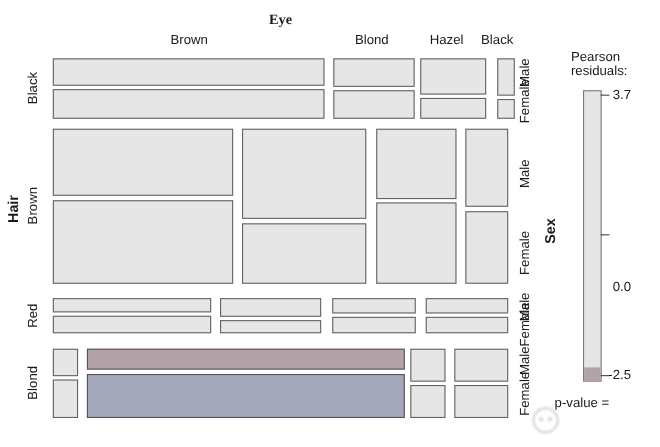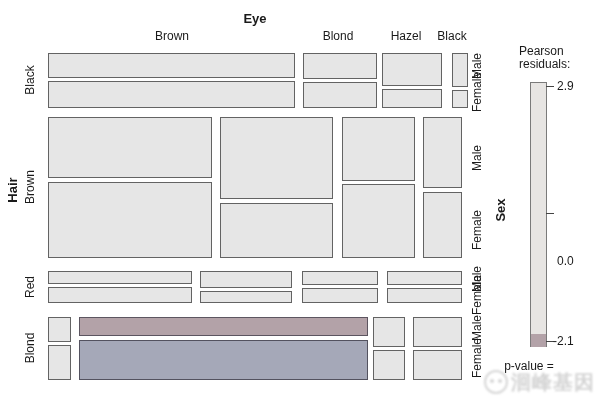--- a/index.html
+++ b/index.html
@@ -90,21 +90,21 @@
     font-weight: bold;
     margin-left: 3px;
     white-space: nowrap;
   }
 </style>
 </head>
 <body>
 
 <div id="canvas">
 
-  <span class="lbl bold" id="eye-title" style="left: 255px; top: 18px;">Eye</span>
+  <span class="lbl bold" id="eye-title" style="left: 255px; top: 18px; font-family: Liberation Serif, serif;">Eye</span>
 
   <span class="lbl bold rot" id="hair-title" style="left: 12px; top: 190px;">Hair</span>
 
   <span class="lbl bold rot" id="sex-title" style="left: 500px; top: 210px;">Sex</span>
 
   <div id="cells-layer">
       <div class="cell" style="left: 48px; top: 53px; width: 247px; height: 25px;"></div>
       <div class="cell" style="left: 48px; top: 81px; width: 247px; height: 27px;"></div>
       <div class="cell" style="left: 303px; top: 53px; width: 74px; height: 26px;"></div>
       <div class="cell" style="left: 303px; top: 82px; width: 74px; height: 26px;"></div>
@@ -156,27 +156,26 @@
       <span class="lbl rot" style="left: 477px; top: 358px;">Female</span>
     </div>
 
   <div id="legend">
     <div id="legend-title">Pearson
 residuals:</div>
     <div class="legend-bar" id="legend-bar" style="left: 530px; top: 82px; width: 17px; height: 265px;"></div>
     <div class="legend-seg" id="legend-neg-seg" style="left: 531px; top: 334px; width: 15px; height: 13px; background: rgb(179, 162, 168);"></div>
     <div id="legend-ticks">
         <div class="legend-tick" style="left: 546px; top: 86px; width: 8px;"></div>
-        <span class="legend-ticklabel" style="left: 557px; top: 86px;">2.9</span>
+        <span class="legend-ticklabel" style="left: 557px; top: 86px;">3.7</span>
         <div class="legend-tick" style="left: 546px; top: 213px; width: 8px;"></div>
         <span class="legend-ticklabel" style="left: 557px; top: 213px; margin-top: 48px;">0.0</span>
         <div class="legend-tick" style="left: 546px; top: 341px; width: 8px;"></div>
-        <span class="legend-ticklabel" style="left: 553px; top: 341px;">-2.1</span>
+        <span class="legend-ticklabel" style="left: 553px; top: 341px;">-2.5</span>
       </div>
     <div id="p-value">p-value =</div>
   </div>
 
   <div id="watermark">
     <div id="watermark-logo"></div>
-    <div id="watermark-text">洄峰基因</div>
   </div>
 
 </div>
 
 </body></html>

